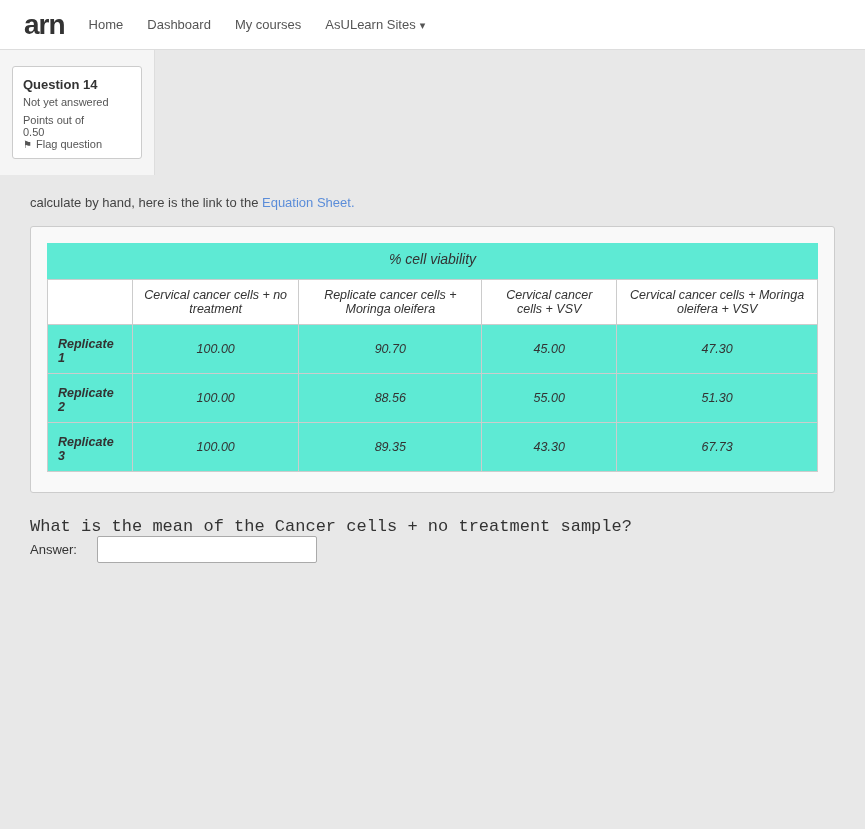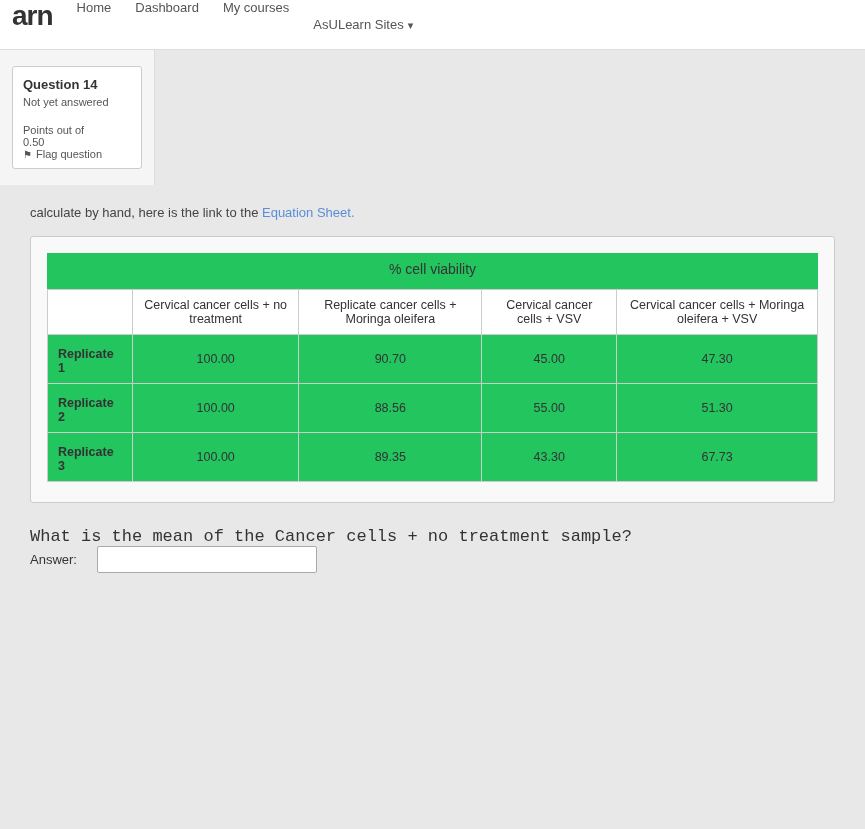--- a/index.html
+++ b/index.html
@@ -8,21 +8,22 @@
       font-size: 13px;
       background: #e8e8e8;
       color: #333;
     }
 
     
     .topnav {
       background: #fff;
       height: 50px;
       display: flex;
-      padding: 0 12px;
+      align-items: center;
+      padding: 0 24px;
       gap: 24px;
       border-bottom: 1px solid #ddd;
     }
     .topnav-logo {
       font-size: 28px;
       font-weight: bold;
       color: #333;
       letter-spacing: -1px;
     }
     .topnav-link {
@@ -64,21 +65,21 @@
       font-size: 13px;
       font-weight: bold;
       margin-bottom: 4px;
     }
     .sidebar-question-num {
       font-weight: bold;
     }
     .sidebar-status {
       color: #555;
       font-size: 11px;
-      margin-bottom: 16px;
+      margin-bottom: 6px;
     }
     .sidebar-points {
       color: #555;
       font-size: 11px;
       margin-bottom: 0;
     }
     .sidebar-flag {
       display: flex;
       align-items: center;
       gap: 4px;
@@ -113,22 +114,23 @@
       background: #f9f9f9;
       border: 1px solid #ccc;
       border-radius: 3px;
       padding: 16px 16px 20px 16px;
       margin-bottom: 24px;
     }
 
     .viability-table {
       border-collapse: collapse;
       width: 100%;
-      background: #22c55e;
+      background: #5eead4;
       font-size: 12.5px;
+      font-style: italic;
     }
 
     .viability-table th,
     .viability-table td {
       border: 1px solid #ccc;
       padding: 8px 10px;
       text-align: center;
       vertical-align: middle;
     }
 

